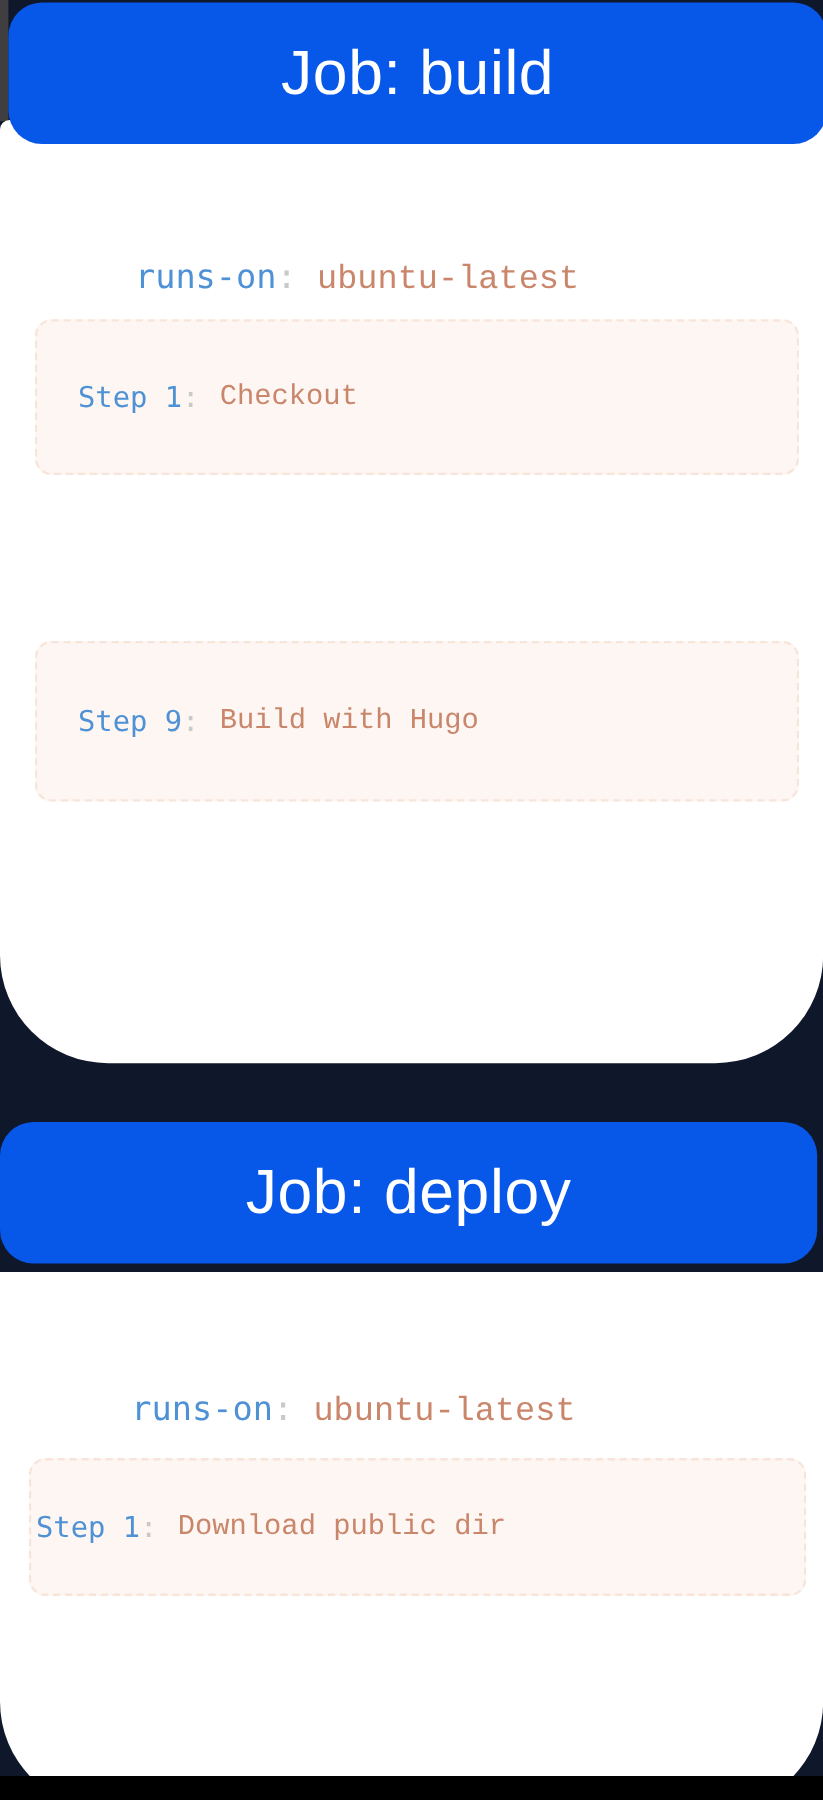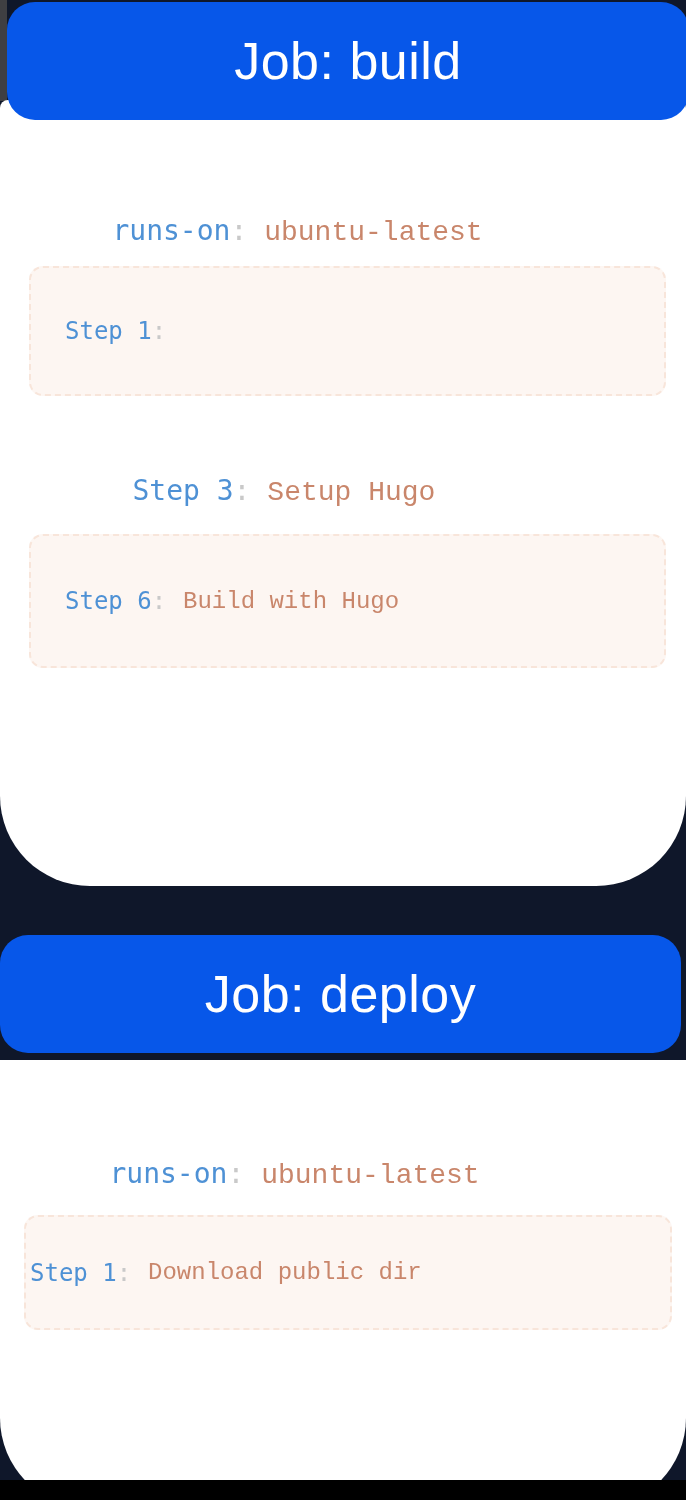--- a/index.html
+++ b/index.html
@@ -96,29 +96,26 @@
 
   <div class="job-header build">
     <span>Job: build</span>
   </div>
 
   <div class="mono-row row-runs-build">
     <span class="key">runs-on</span><span class="sep">:</span><span class="val">ubuntu-latest</span>
   </div>
 
   <div class="step-box b1">
-    <span class="key">Step 1</span><span class="sep">:</span>
+    <span class="key">Step 1</span><span class="sep">:</span><span class="val">Checkout</span>
   </div>
 
-  <div class="mono-row row-step3-build">
-    <span class="key">Step 3</span><span class="sep">:</span><span class="val">Setup Hugo</span>
-  </div>
 
   <div class="step-box b4">
-    <span class="key">Step 6</span><span class="sep">:</span><span class="val">Build with Hugo</span>
+    <span class="key">Step 9</span><span class="sep">:</span><span class="val">Build with Hugo</span>
   </div>
 
 
   <div class="job-card deploy"></div>
 
   <div class="job-header deploy">
     <span>Job: deploy</span>
   </div>
 
   <div class="mono-row row-runs-deploy">

